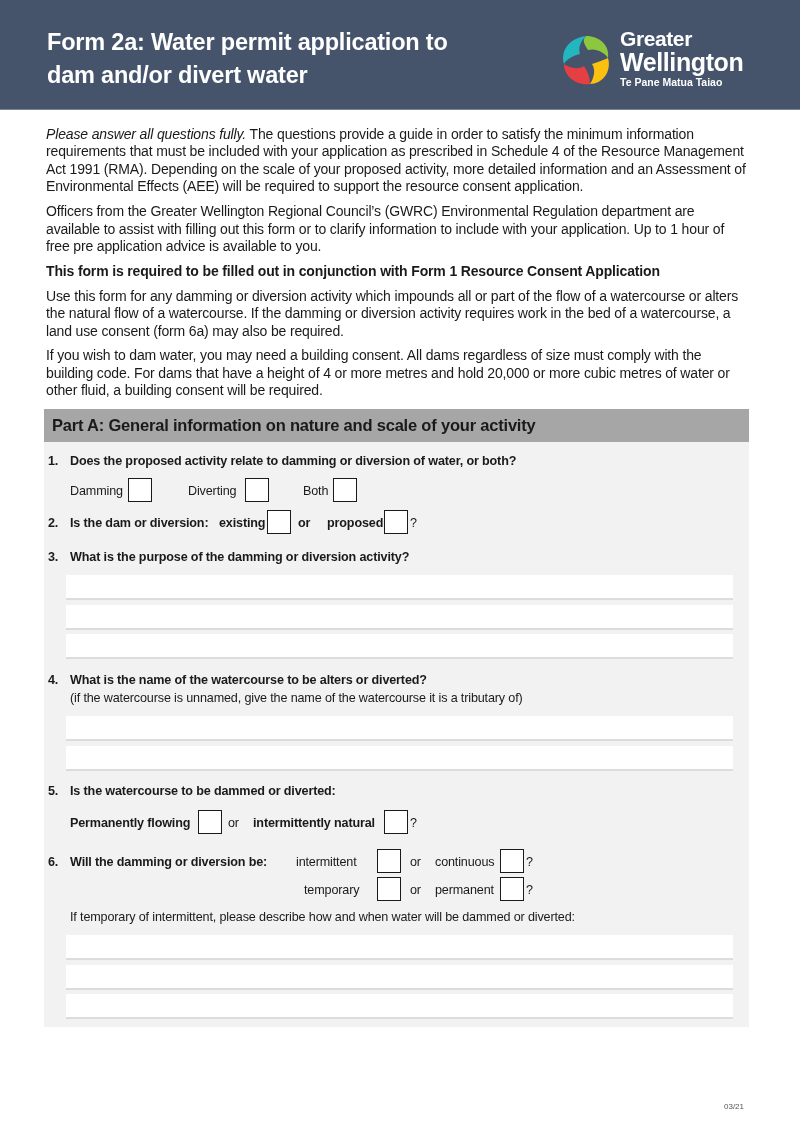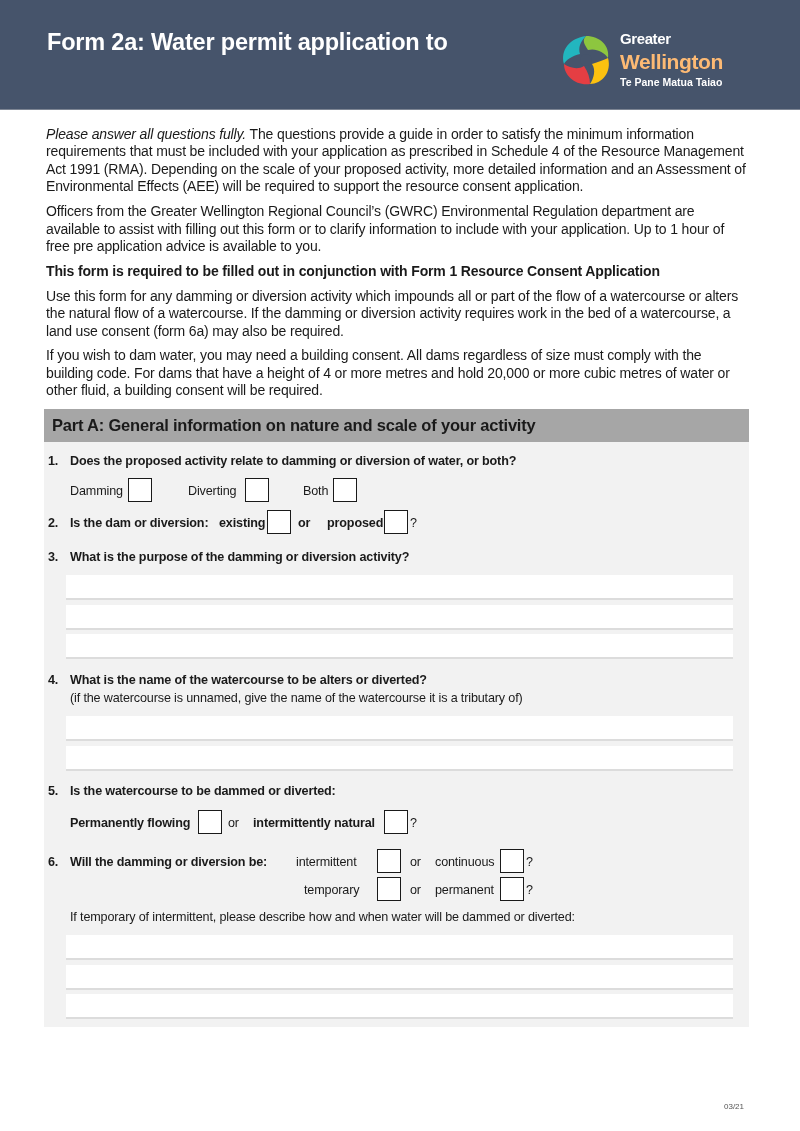--- a/index.html
+++ b/index.html
@@ -3,22 +3,22 @@
 <meta charset="utf-8">
 <style>
   * { box-sizing: border-box; margin: 0; padding: 0; }
   html, body { width: 800px; height: 1131px; background: #ffffff; }
   body { position: relative; font-family: "Liberation Sans", sans-serif; color: #1a1a1a; overflow: hidden; }
 
   .banner { position: absolute; left: 0; top: 0; width: 800px; height: 110px; background: #46546b; border-bottom: 1px solid #7d8593; }
   .banner-title { position: absolute; left: 47px; top: 26px; width: 470px; color: #ffffff; font-size: 23.5px; font-weight: bold; line-height: 33px; letter-spacing: -0.2px; }
   .logo { position: absolute; left: 558px; top: 30px; width: 190px; height: 62px; }
   .logo-mark { position: absolute; left: 0; top: 2px; width: 56px; height: 56px; }
-  .logo-text-1 { position: absolute; left: 62px; top: -2px; color: #fff; font-size: 15px; font-weight: bold; line-height: 22px; letter-spacing: -0.4px; }
-  .logo-text-2 { position: absolute; left: 62px; top: 20px; color: #fdba74; font-size: 21px; font-weight: bold; line-height: 24px; letter-spacing: -0.4px; }
+  .logo-text-1 { position: absolute; left: 62px; top: -2px; color: #fff; font-size: 21px; font-weight: bold; line-height: 22px; letter-spacing: -0.4px; }
+  .logo-text-2 { position: absolute; left: 62px; top: 20px; color: #ffffff; font-size: 25px; font-weight: bold; line-height: 24px; letter-spacing: -0.4px; }
   .logo-text-3 { position: absolute; left: 62px; top: 46px; color: #fff; font-size: 10.5px; font-weight: bold; line-height: 12px; }
 
   .intro { position: absolute; left: 46px; top: 126px; width: 700px; font-size: 14px; line-height: 17.4px; letter-spacing: -0.15px; }
   .intro p { margin-bottom: 7.5px; }
   .intro em { font-style: italic; }
   .intro .bold { font-weight: bold; }
 
   .part-a { position: absolute; left: 44px; top: 409px; width: 705px; height: 618px; background: #f2f2f2; }
   .part-a-header { position: absolute; left: 0; top: 0; width: 705px; height: 33px; background: #a6a6a6; }
   .part-a-title { position: absolute; left: 8px; top: 7px; font-size: 16.5px; font-weight: bold; color: #1a1a1a; letter-spacing: -0.2px; }
@@ -35,20 +35,21 @@
   .field { position: absolute; left: 22px; width: 667px; height: 25px; background: #ffffff; border-bottom: 2px solid #dcdcdc; }
 
   .footer-code { position: absolute; left: 724px; top: 1102px; font-size: 8px; color: #555; }
 </style>
 </head>
 <body>
 
 <div class="banner">
   <div class="banner-title">
     <div>Form 2a: Water permit application to</div>
+    <div>dam and/or divert water</div>
   </div>
   <div class="logo">
     <svg class="logo-mark" viewBox="0 0 56 56">
       <path d="M28 4 C42 4 52 14 50 26 C46 20 38 16 30 18 C26 12 24 8 28 4 Z" fill="#8dc63f"></path>
       <path d="M50 26 C54 40 44 52 32 52 C36 46 38 38 34 32 C40 30 46 28 50 26 Z" fill="#fcc10f"></path>
       <path d="M32 52 C18 54 6 44 6 32 C12 36 20 38 26 34 C30 40 32 46 32 52 Z" fill="#e53e43"></path>
       <path d="M6 32 C2 18 12 6 28 4 C22 10 20 16 22 22 C14 24 8 28 6 32 Z" fill="#22b6bf"></path>
       <circle cx="28" cy="28" r="6" fill="#46546b"></circle>
     </svg>
     <div class="logo-text-1">Greater</div>

